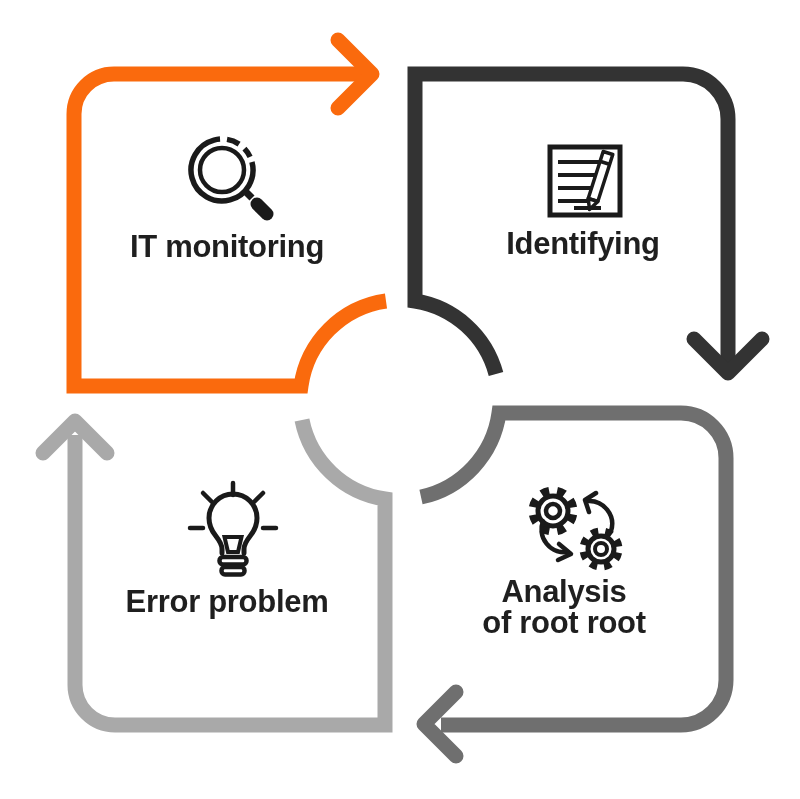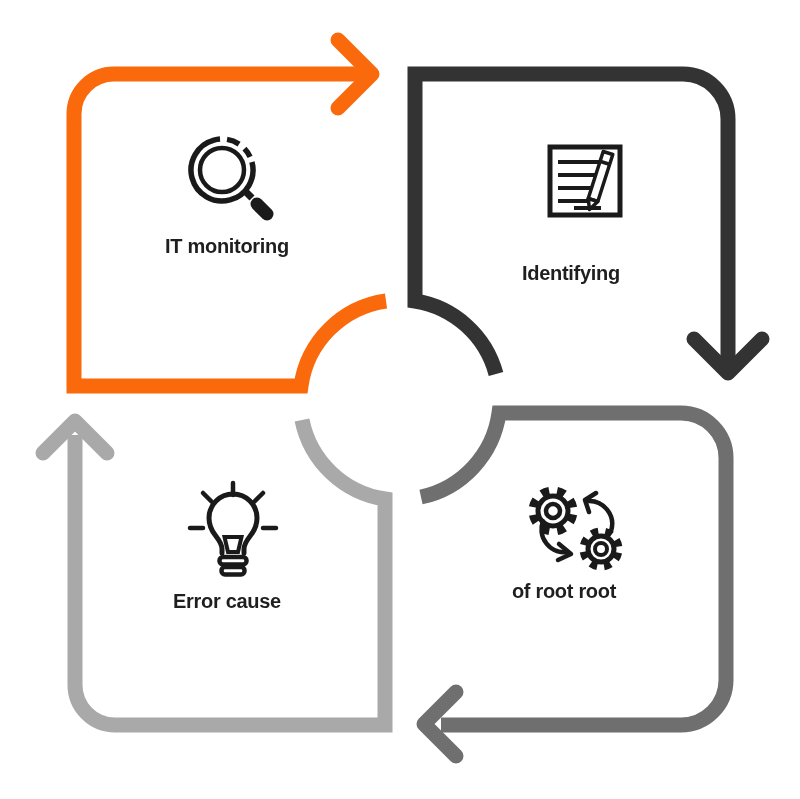--- a/index.html
+++ b/index.html
@@ -19,21 +19,21 @@
 
   .quad-path{fill:none;stroke-width:15;stroke-linecap:butt;stroke-miterlimit:10;}
   .chev{fill:none;stroke-width:15;stroke-linecap:round;stroke-linejoin:round;}
   .rnd{stroke-linecap:round;stroke-linejoin:round;fill:none;}
   .noFill{fill:none;}
   .fill-white{fill:#fff;stroke-linejoin:round;}
 
   .label{
     position:absolute;transform:translateX(-50%);
     text-align:center;white-space:nowrap;
-    font-weight:bold;font-size:20px;line-height:31px;letter-spacing:-0.3px;
+    font-weight:bold;font-size:31px;line-height:31px;letter-spacing:-0.3px;
     color:var(--c-text,#1f1f1f);
   }
 </style>
 </head>
 <body>
 
 <div class="stage">
   <svg class="diagram-svg" viewBox="0 0 800 799">
 
     <g>
@@ -96,22 +96,23 @@
       <circle class="noFill" cx="601" cy="549" r="6" stroke-width="4"></circle>
       <path class="rnd" stroke-width="4.5" d="M 611 531 A 23 23 0 0 0 587 501"></path>
       <path class="rnd" stroke-width="4.5" d="M 596 493 L 585 500 L 589 512"></path>
       <path class="rnd" stroke-width="4.5" d="M 543 521 A 23 23 0 0 0 568 552"></path>
       <path class="rnd" stroke-width="4.5" d="M 559 544 L 571 554 L 558 560"></path>
     </g>
   </svg>
 
   <div class="label" style="left:227px;top:231px;">IT monitoring</div>
 
-  <div class="label" style="left:571px;top:228px;margin-top:30px;">
+  <div class="label" style="left:583px;top:228px;">
     <div>Identifying</div>
   </div>
 
   <div class="label" style="left:564px;top:576px;">
+    <div>Analysis</div>
     <div>of root root</div>
   </div>
 
-  <div class="label" style="left:227px;top:586px;">Error cause</div>
+  <div class="label" style="left:227px;top:586px;">Error problem</div>
 </div>
 
 </body></html>

